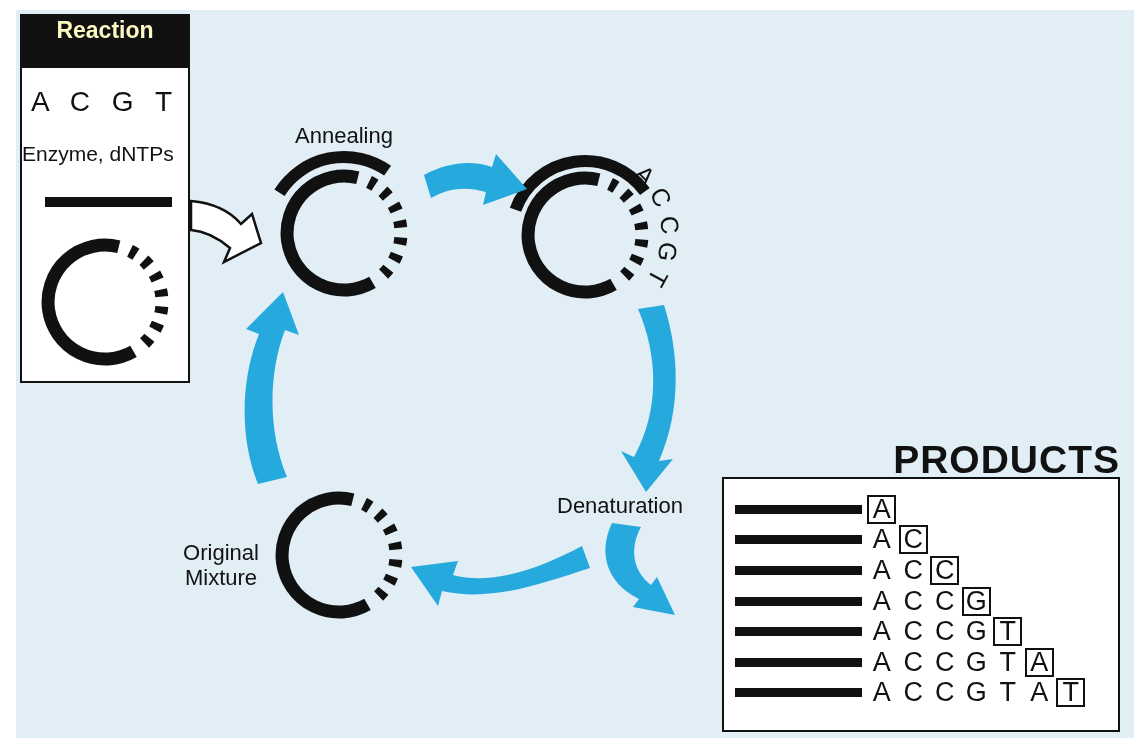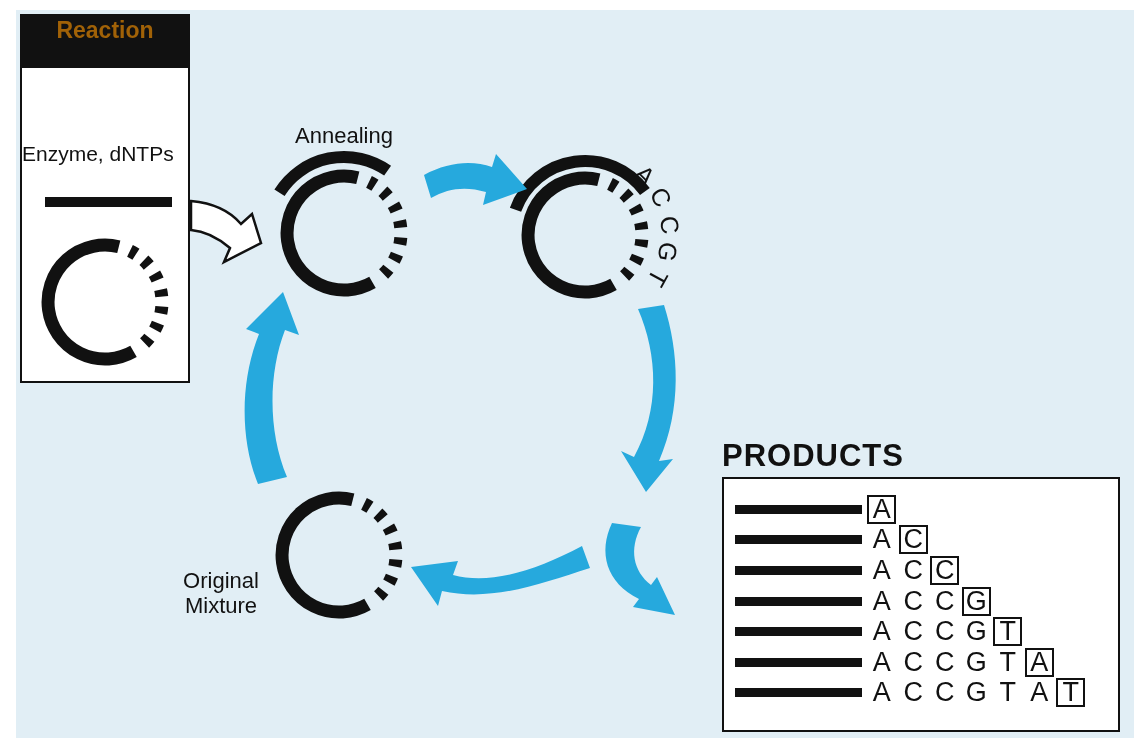--- a/index.html
+++ b/index.html
@@ -3,21 +3,21 @@
 <meta charset="utf-8">
 <style>
   html,body{margin:0;padding:0;background:#ffffff;}
   .canvas{position:relative;width:1148px;height:750px;background:#ffffff;overflow:hidden;
           font-family:"Liberation Sans", sans-serif;color:#111;}
   .bg{position:absolute;left:16px;top:10px;width:1118px;height:728px;background:#e1eef5;}
 
   
   .rm-box{position:absolute;left:20px;top:14px;width:170px;height:369px;background:#ffffff;
           border:2px solid #111;box-sizing:border-box;}
-  .rm-header{position:absolute;left:0;top:0;right:0;height:52px;background:#111;color:#a16207;
+  .rm-header{position:absolute;left:0;top:0;right:0;height:52px;background:#111;color:#fef9c3;
              text-align:center;font-weight:bold;font-size:23px;line-height:24px;padding-top:2px;
              box-sizing:border-box;}
   .rm-bases{position:absolute;left:0;right:0;top:70px;text-align:center;font-size:28px;
             letter-spacing:7px;}
   .rm-enzyme{position:absolute;left:0;right:0;top:126px;text-align:left;font-size:21px;}
   .rm-line{position:absolute;left:23px;top:181px;width:127px;height:10px;background:#111;}
 
   
   .icon{position:absolute;width:200px;height:200px;}
   .ring{fill:none;stroke:#111;stroke-width:13;}
@@ -28,41 +28,42 @@
   
   .cycle-label{position:absolute;font-size:22px;white-space:nowrap;}
   .centered{text-align:center;}
 
   
   .arrows{position:absolute;left:0;top:0;width:1148px;height:750px;pointer-events:none;}
   .blue-arrow{fill:#26a9dd;stroke:none;}
   .white-arrow{fill:#ffffff;stroke:#111;stroke-width:2.5px;stroke-linejoin:miter;}
 
   
-  .products-title{position:absolute;left:722px;top:438px;width:398px;text-align:left;
-                  font-weight:bold;font-size:31px;letter-spacing:1px;}
+  .products-title{position:absolute;left:722px;top:438px;width:398px;text-align:right;
+                  font-weight:bold;font-size:39px;letter-spacing:1px;}
   .products-box{position:absolute;left:722px;top:477px;width:398px;height:255px;background:#fff;
                 border:2px solid #111;box-sizing:border-box;}
   .p-rows{position:absolute;left:11px;top:15px;right:4px;}
   .p-row{display:flex;align-items:center;height:30.6px;}
   .p-line{width:127px;height:9px;background:#111;margin-right:4px;flex:none;}
   .slot{width:31.5px;height:30px;display:flex;align-items:center;justify-content:center;
         flex:none;font-size:27px;box-sizing:border-box;}
   .slot.boxed{border:2px solid #111;width:29px;height:29px;margin:0 1.25px;}
 </style>
 </head>
 <body>
 
 <div class="canvas">
   <div class="bg"></div>
 
   <div class="rm-box">
     <div class="rm-header">
       <div>Reaction</div>
     </div>
+    <div class="rm-bases">A C G T</div>
     <div class="rm-enzyme">Enzyme, dNTPs</div>
     <div class="rm-line"></div>
   </div>
 
   <svg class="icon" style="left:5px;top:202px" viewBox="-100 -100 200 200">
     <path class="ring" d="M 13.8 -55.3 A 57 57 0 1 0 28.5 49.4"></path>
     <path class="ring-dash" d="M 25.0 -51.2 A 57 57 0 0 1 36.6 43.7"></path>
   </svg>
 
   <svg class="icon" style="left:244px;top:133px" viewBox="-100 -100 200 200">
@@ -81,21 +82,22 @@
     <text class="ext-base" transform="translate(83,17) rotate(100)" text-anchor="middle" dominant-baseline="central">G</text>
     <text class="ext-base" transform="translate(73,43) rotate(119)" text-anchor="middle" dominant-baseline="central">T</text>
   </svg>
 
   <svg class="icon" style="left:239px;top:455px" viewBox="-100 -100 200 200">
     <path class="ring" d="M 13.8 -55.3 A 57 57 0 1 0 28.5 49.4"></path>
     <path class="ring-dash" d="M 25.0 -51.2 A 57 57 0 0 1 36.6 43.7"></path>
   </svg>
 
   <div class="cycle-label centered" style="left:244px;top:123px;width:200px">Annealing</div>
-  <div class="cycle-label centered" style="left:121px;top:568px;width:200px;line-height:25px">
+  <div class="cycle-label" style="left:557px;top:493px">Denaturation</div>
+  <div class="cycle-label centered" style="left:121px;top:540px;width:200px;line-height:25px">
     <div>Original</div>
     <div>Mixture</div>
   </div>
 
   <svg class="arrows" viewBox="0 0 1148 750">
     <path class="white-arrow" d="M 191 201 C 213 203 230 211 241 224 L 252 214 L 261 243 L 224 262 L 230 248 C 217 237 204 231 191 230 Z"></path>
     <path class="blue-arrow" d="M 424 175 C 448 162 472 160 492 167 L 496 154 L 527 189 L 483 205 L 486 192 C 466 186 448 188 431 198 Z"></path>
     <path class="blue-arrow" d="M 638 309 C 658 355 660 410 634 457 L 621 451 L 646 492 L 673 459 L 659 461 C 682 408 679 352 664 305 Z"></path>
     <path class="blue-arrow" d="M 612 523 C 598 552 606 583 639 599 L 633 607 L 675 615 L 657 577 L 651 585 C 633 571 629 549 641 527 Z"></path>
     <path class="blue-arrow" d="M 582 546 C 535 571 490 585 453 575 L 458 561 L 411 567 L 438 606 L 442 591 C 492 602 540 584 590 568 Z"></path>

